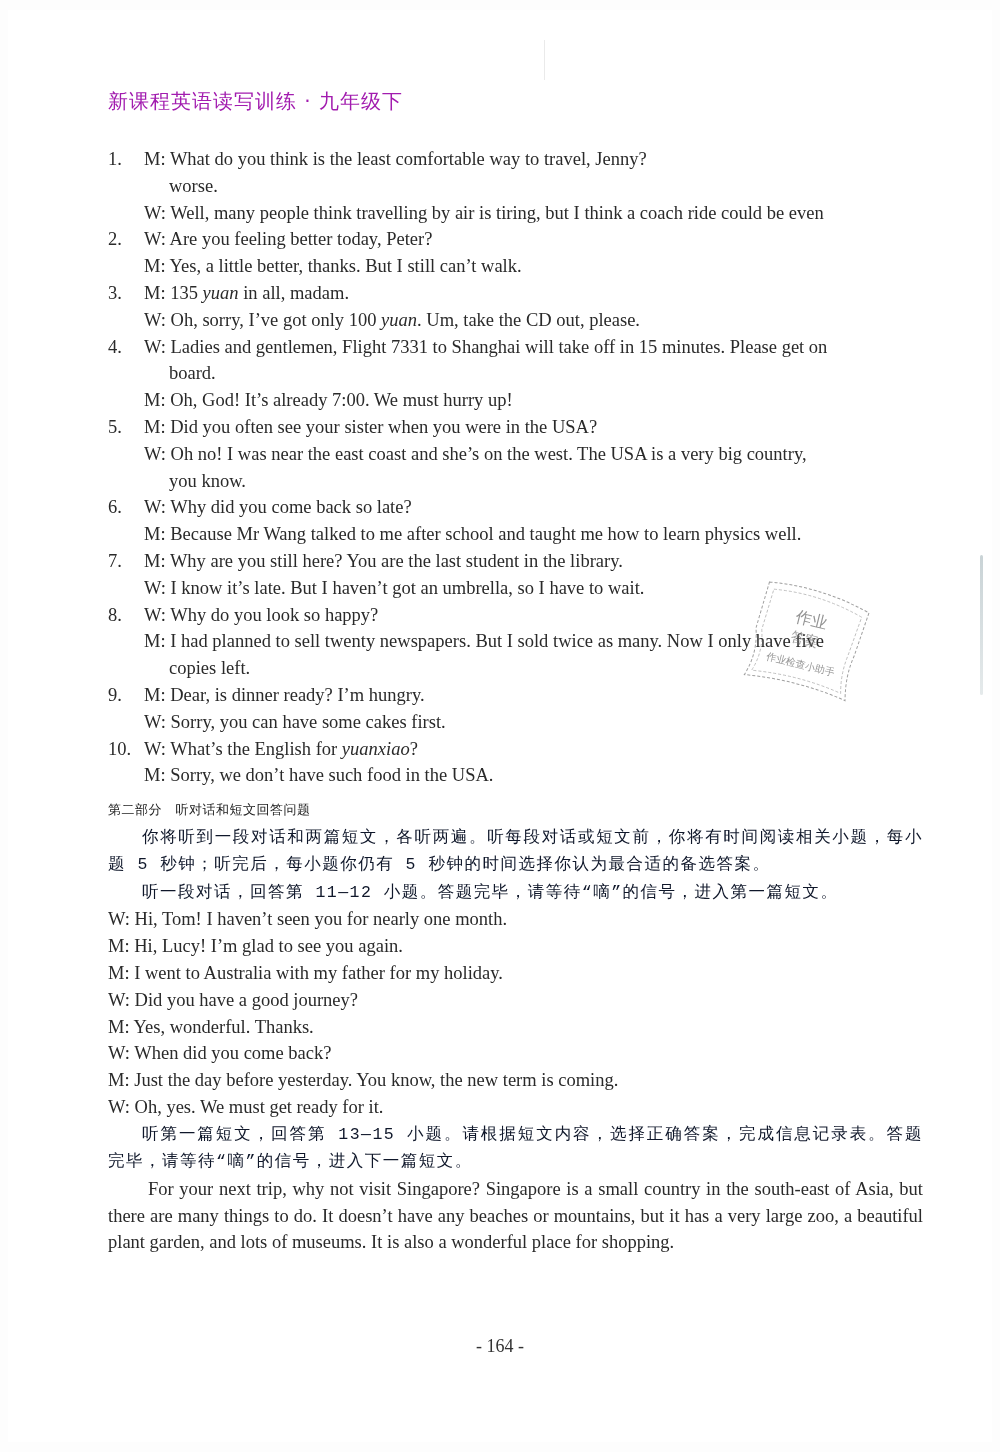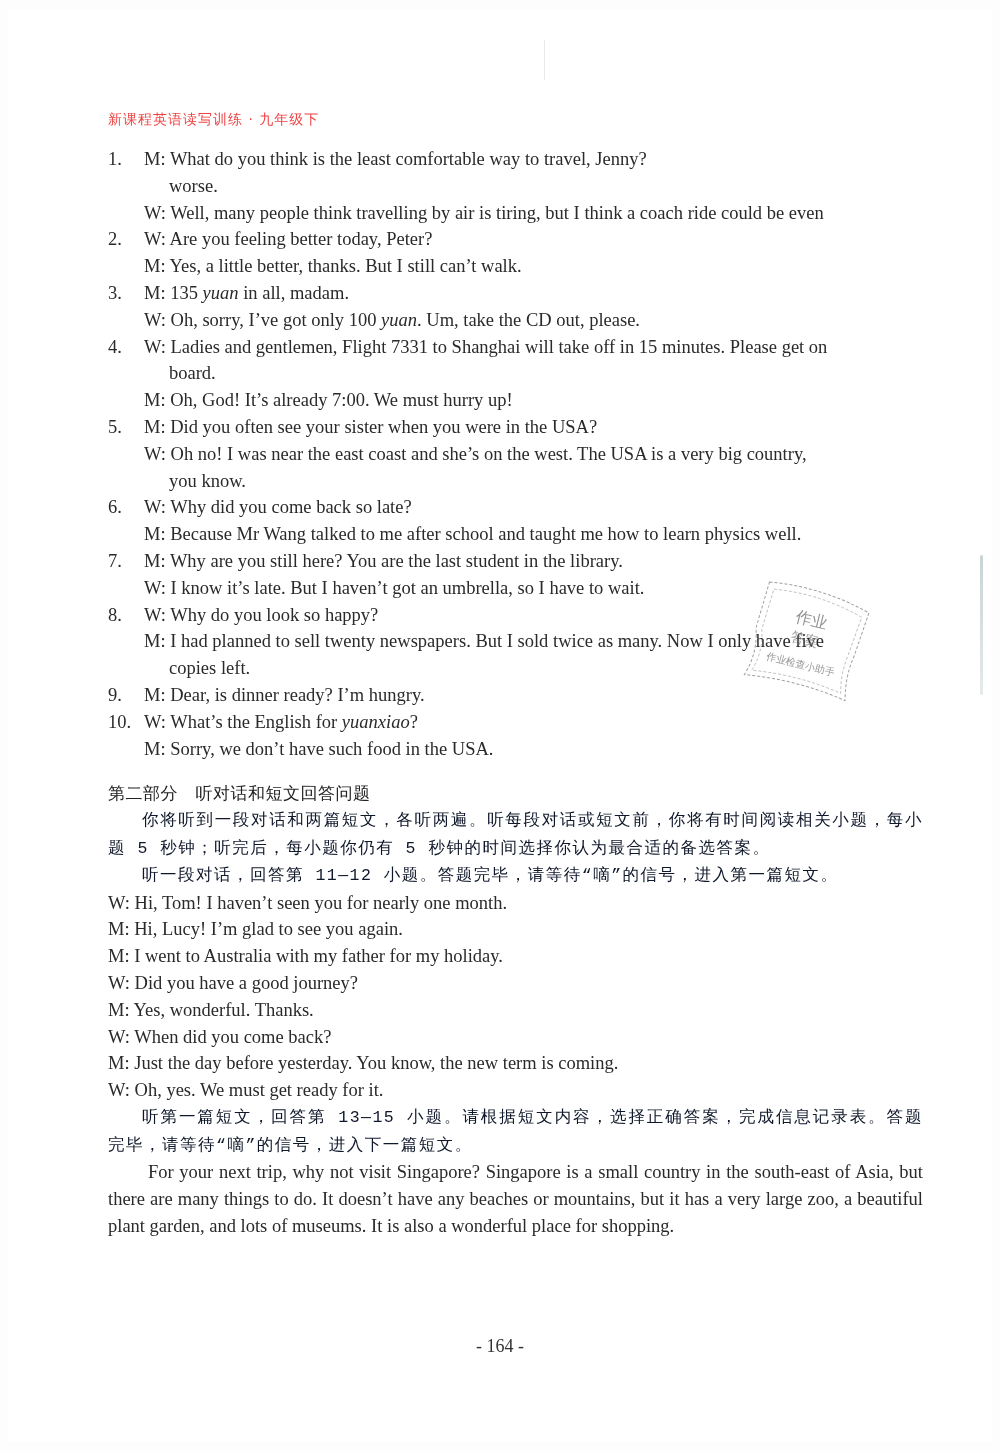--- a/index.html
+++ b/index.html
@@ -8,36 +8,35 @@
     background: #fdfdfd;
     font-family: "Liberation Serif", "DejaVu Serif", serif;
     color: #2a2a2a;
   }
   .page-border {
     position: absolute; left: 8px; top: 10px; width: 984px; height: 1432px;
     background: #ffffff;
   }
   .header {
     position: absolute; left: 108px; top: 88px;
-    font-size: 14px; color: #ef4444; letter-spacing: 1px;
+    font-size: 20px; color: #a21caf; letter-spacing: 1px;
     font-family: "DejaVu Sans", sans-serif;
-    margin-top: 23px;
   }
   .content {
     position: absolute; left: 108px; top: 146px; width: 815px;
     font-size: 18.5px; line-height: 26.8px;
   }
   .item { position: relative; }
   .num { position: absolute; left: 0; width: 34px; }
   .line { padding-left: 36px; }
   .line.cont { padding-left: 61px; }
   i { font-style: italic; }
   .section-title {
-    font-family: "DejaVu Sans", sans-serif; font-size: 17px; font-weight: normal;
-    color: #222; margin-top: 18px; letter-spacing: 0.5px;
+    font-family: "DejaVu Sans", sans-serif; font-size: 13px; font-weight: normal;
+    color: #222; margin-top: 8px; letter-spacing: 0.5px;
   }
   .cn-para {
     font-family: Liberation Mono, monospace; font-size: 16.5px; color: #0f172a;
     text-indent: 34px; letter-spacing: 1.5px; text-align: justify;
     line-height: 27.5px;
   }
   .en-para { text-indent: 40px; text-align: justify; line-height: 26.8px; }
   .footer {
     position: absolute; left: 0; width: 1000px; top: 1336px; text-align: center;
     font-size: 18px; color: #333;
@@ -97,20 +96,21 @@
         <div class="line"><span class="num" style="left: 0px;">7.</span><span>M:</span> <span>Why are you still here? You are the last student in the library.</span></div>
         <div class="line"><span>W:</span> <span>I know it’s late. But I haven’t got an umbrella, so I have to wait.</span></div>
       </div>
       <div class="item">
         <div class="line"><span class="num" style="left: 0px;">8.</span><span>W:</span> <span>Why do you look so happy?</span></div>
         <div class="line"><span>M:</span> <span>I had planned to sell twenty newspapers. But I sold twice as many. Now I only have five</span></div>
         <div class="line cont">copies left.</div>
       </div>
       <div class="item">
         <div class="line"><span class="num" style="left: 0px;">9.</span><span>M:</span> <span>Dear, is dinner ready? I’m hungry.</span></div>
+        <div class="line"><span>W:</span> <span>Sorry, you can have some cakes first.</span></div>
       </div>
       <div class="item">
         <div class="line"><span class="num" style="left: 0px;">10.</span><span>W:</span> <span>What’s the English for </span><i>yuanxiao</i><span>?</span></div>
         <div class="line"><span>M:</span> <span>Sorry, we don’t have such food in the USA.</span></div>
       </div>
     </div>
 
   <div class="section-title">第二部分　听对话和短文回答问题</div>
   <div class="cn-para">你将听到一段对话和两篇短文，各听两遍。听每段对话或短文前，你将有时间阅读相关小题，每小题 5 秒钟；听完后，每小题你仍有 5 秒钟的时间选择你认为最合适的备选答案。</div>
   <div class="cn-para">听一段对话，回答第 11—12 小题。答题完毕，请等待“嘀”的信号，进入第一篇短文。</div>

